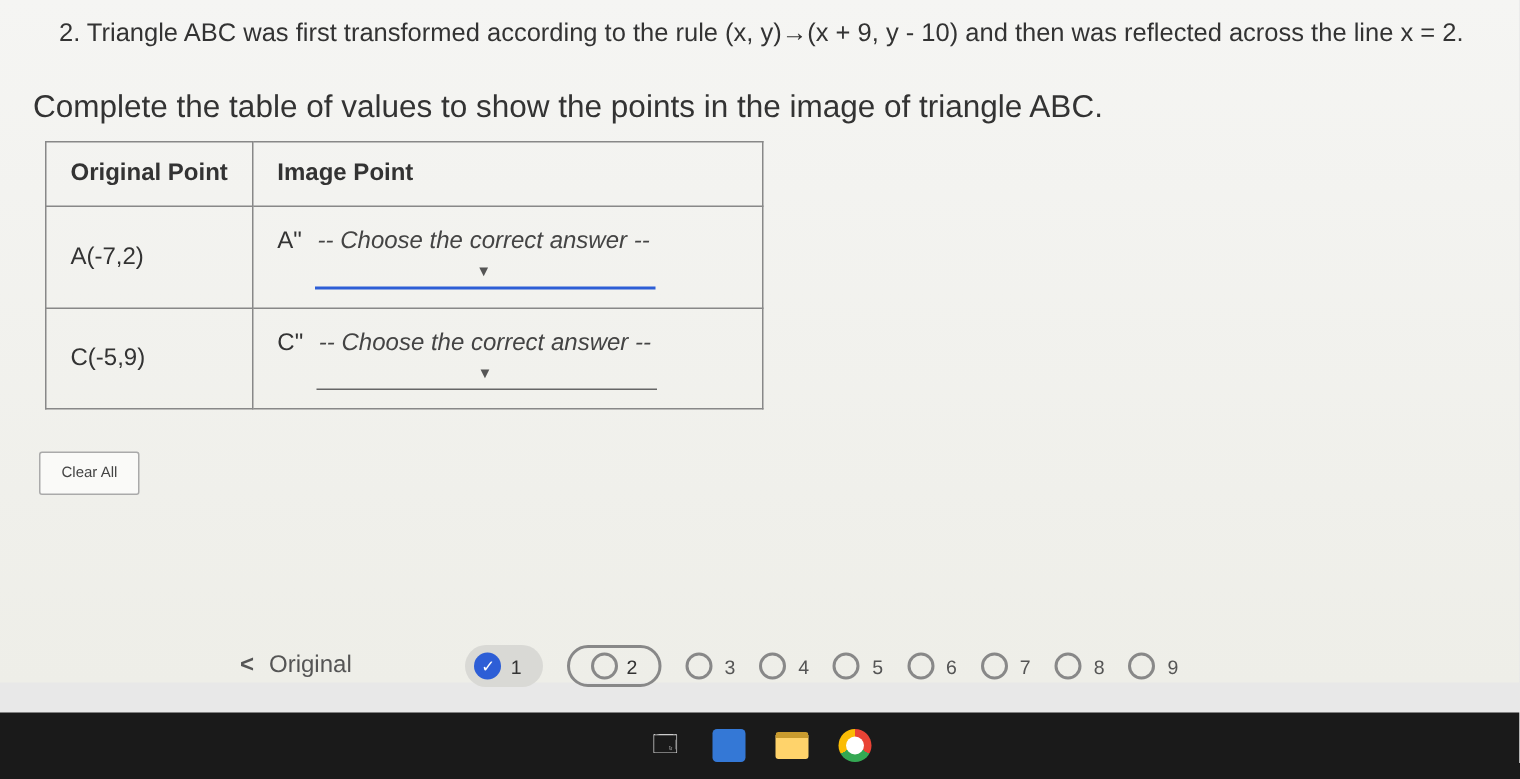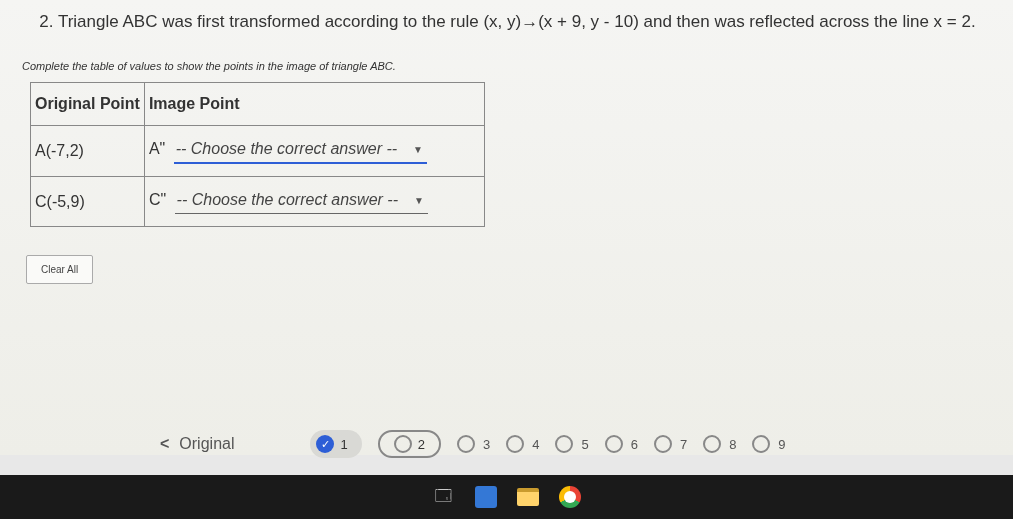--- a/index.html
+++ b/index.html
@@ -18,57 +18,57 @@
       overflow: hidden;
     }
     .question-line {
       font-size: 17px;
       color: #333;
       margin-bottom: 28px;
       padding-left: 2px;
       text-align: center;
     }
     .instruction {
-      font-size: 11px;
+      font-size: 21px;
       color: #333;
       margin-bottom: 10px;
       padding-left: 2px;
-      font-style: italic;
     }
     .table {
       border-collapse: collapse;
       margin-left: 10px;
       background: transparent;
     }
     .table th, .table td {
       border: 1px solid #888;
-      padding: 12px 4px;
+      padding: 12px 16px;
       font-size: 16px;
       color: #333;
       text-align: left;
     }
     .table th {
       font-weight: 700;
     }
     .image-cell {
       min-width: 340px;
     }
     .prefix {
       display: inline-block;
       margin-right: 4px;
     }
     .dropdown {
       display: inline-flex;
       align-items: center;
-      gap: 16px;
+      gap: 6px;
       font-style: italic;
       color: #444;
       border-bottom: 1px solid #666;
       padding: 2px 4px 4px 2px;
       cursor: pointer;
+      flex-direction: column;
     }
     .dropdown.active {
       border-bottom: 2px solid #2d5ed6;
     }
     .chev {
       font-size: 10px;
       color: #555;
     }
     .clear-all {
       display: inline-block;

